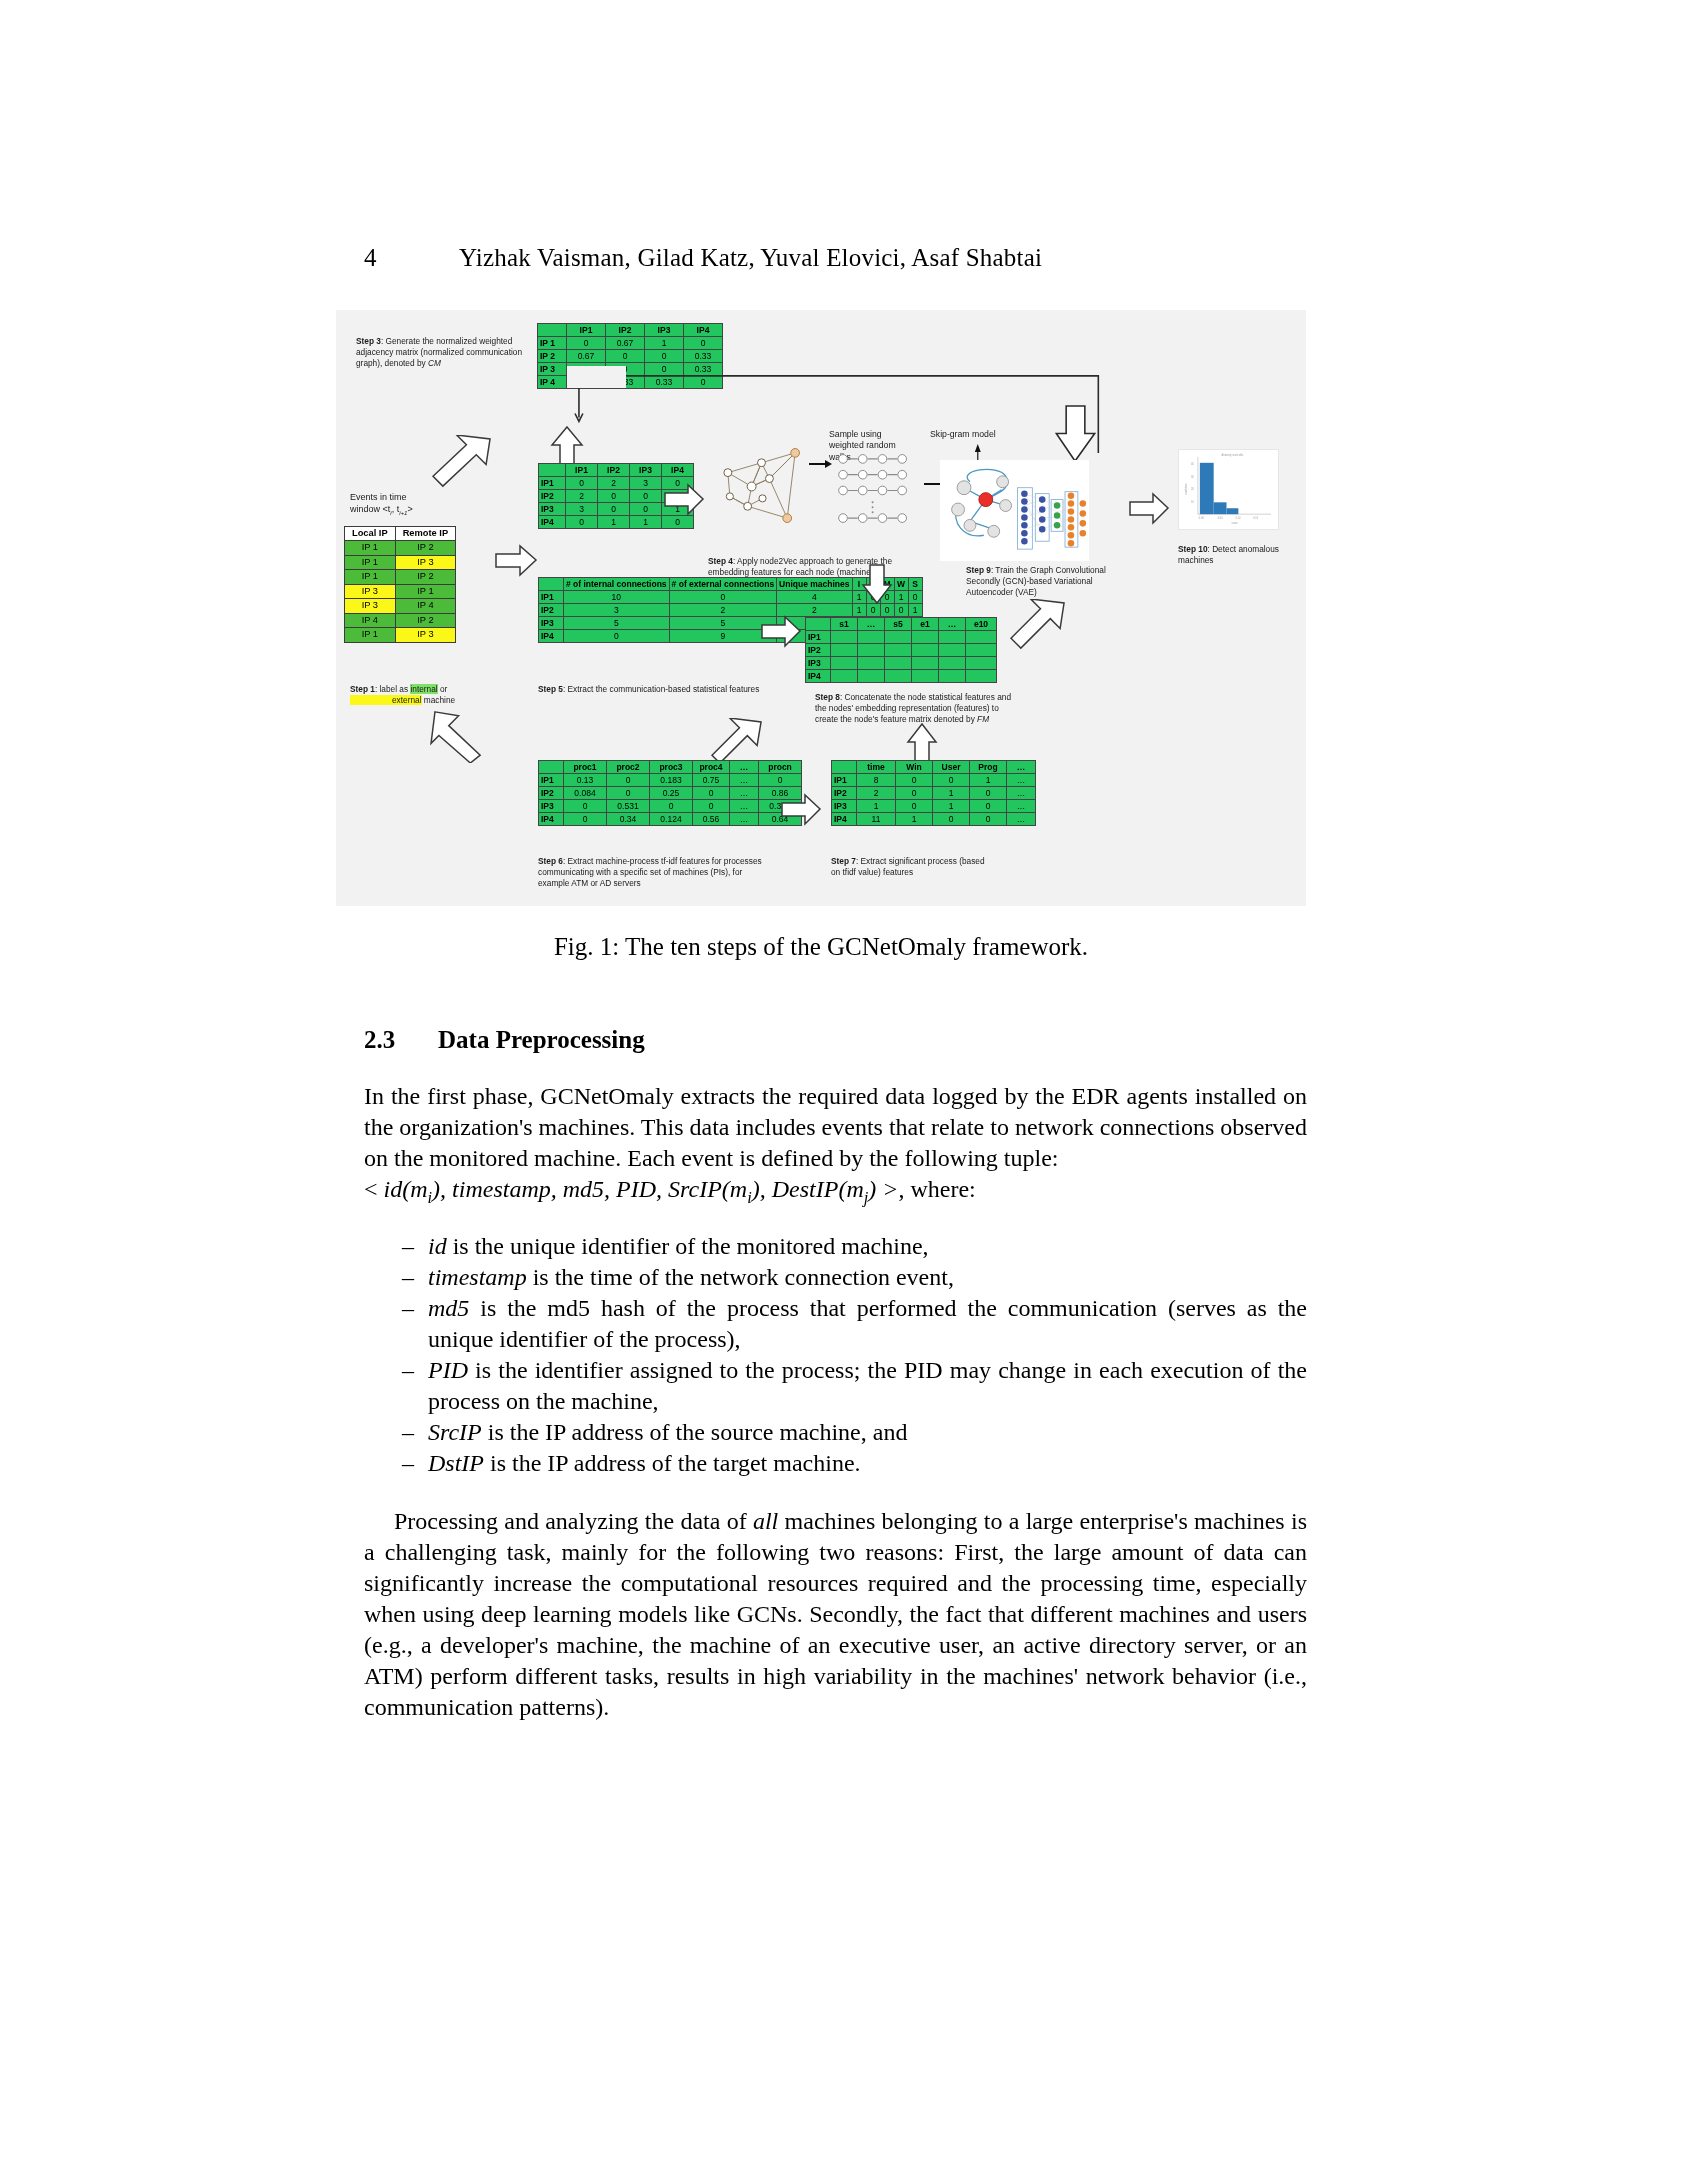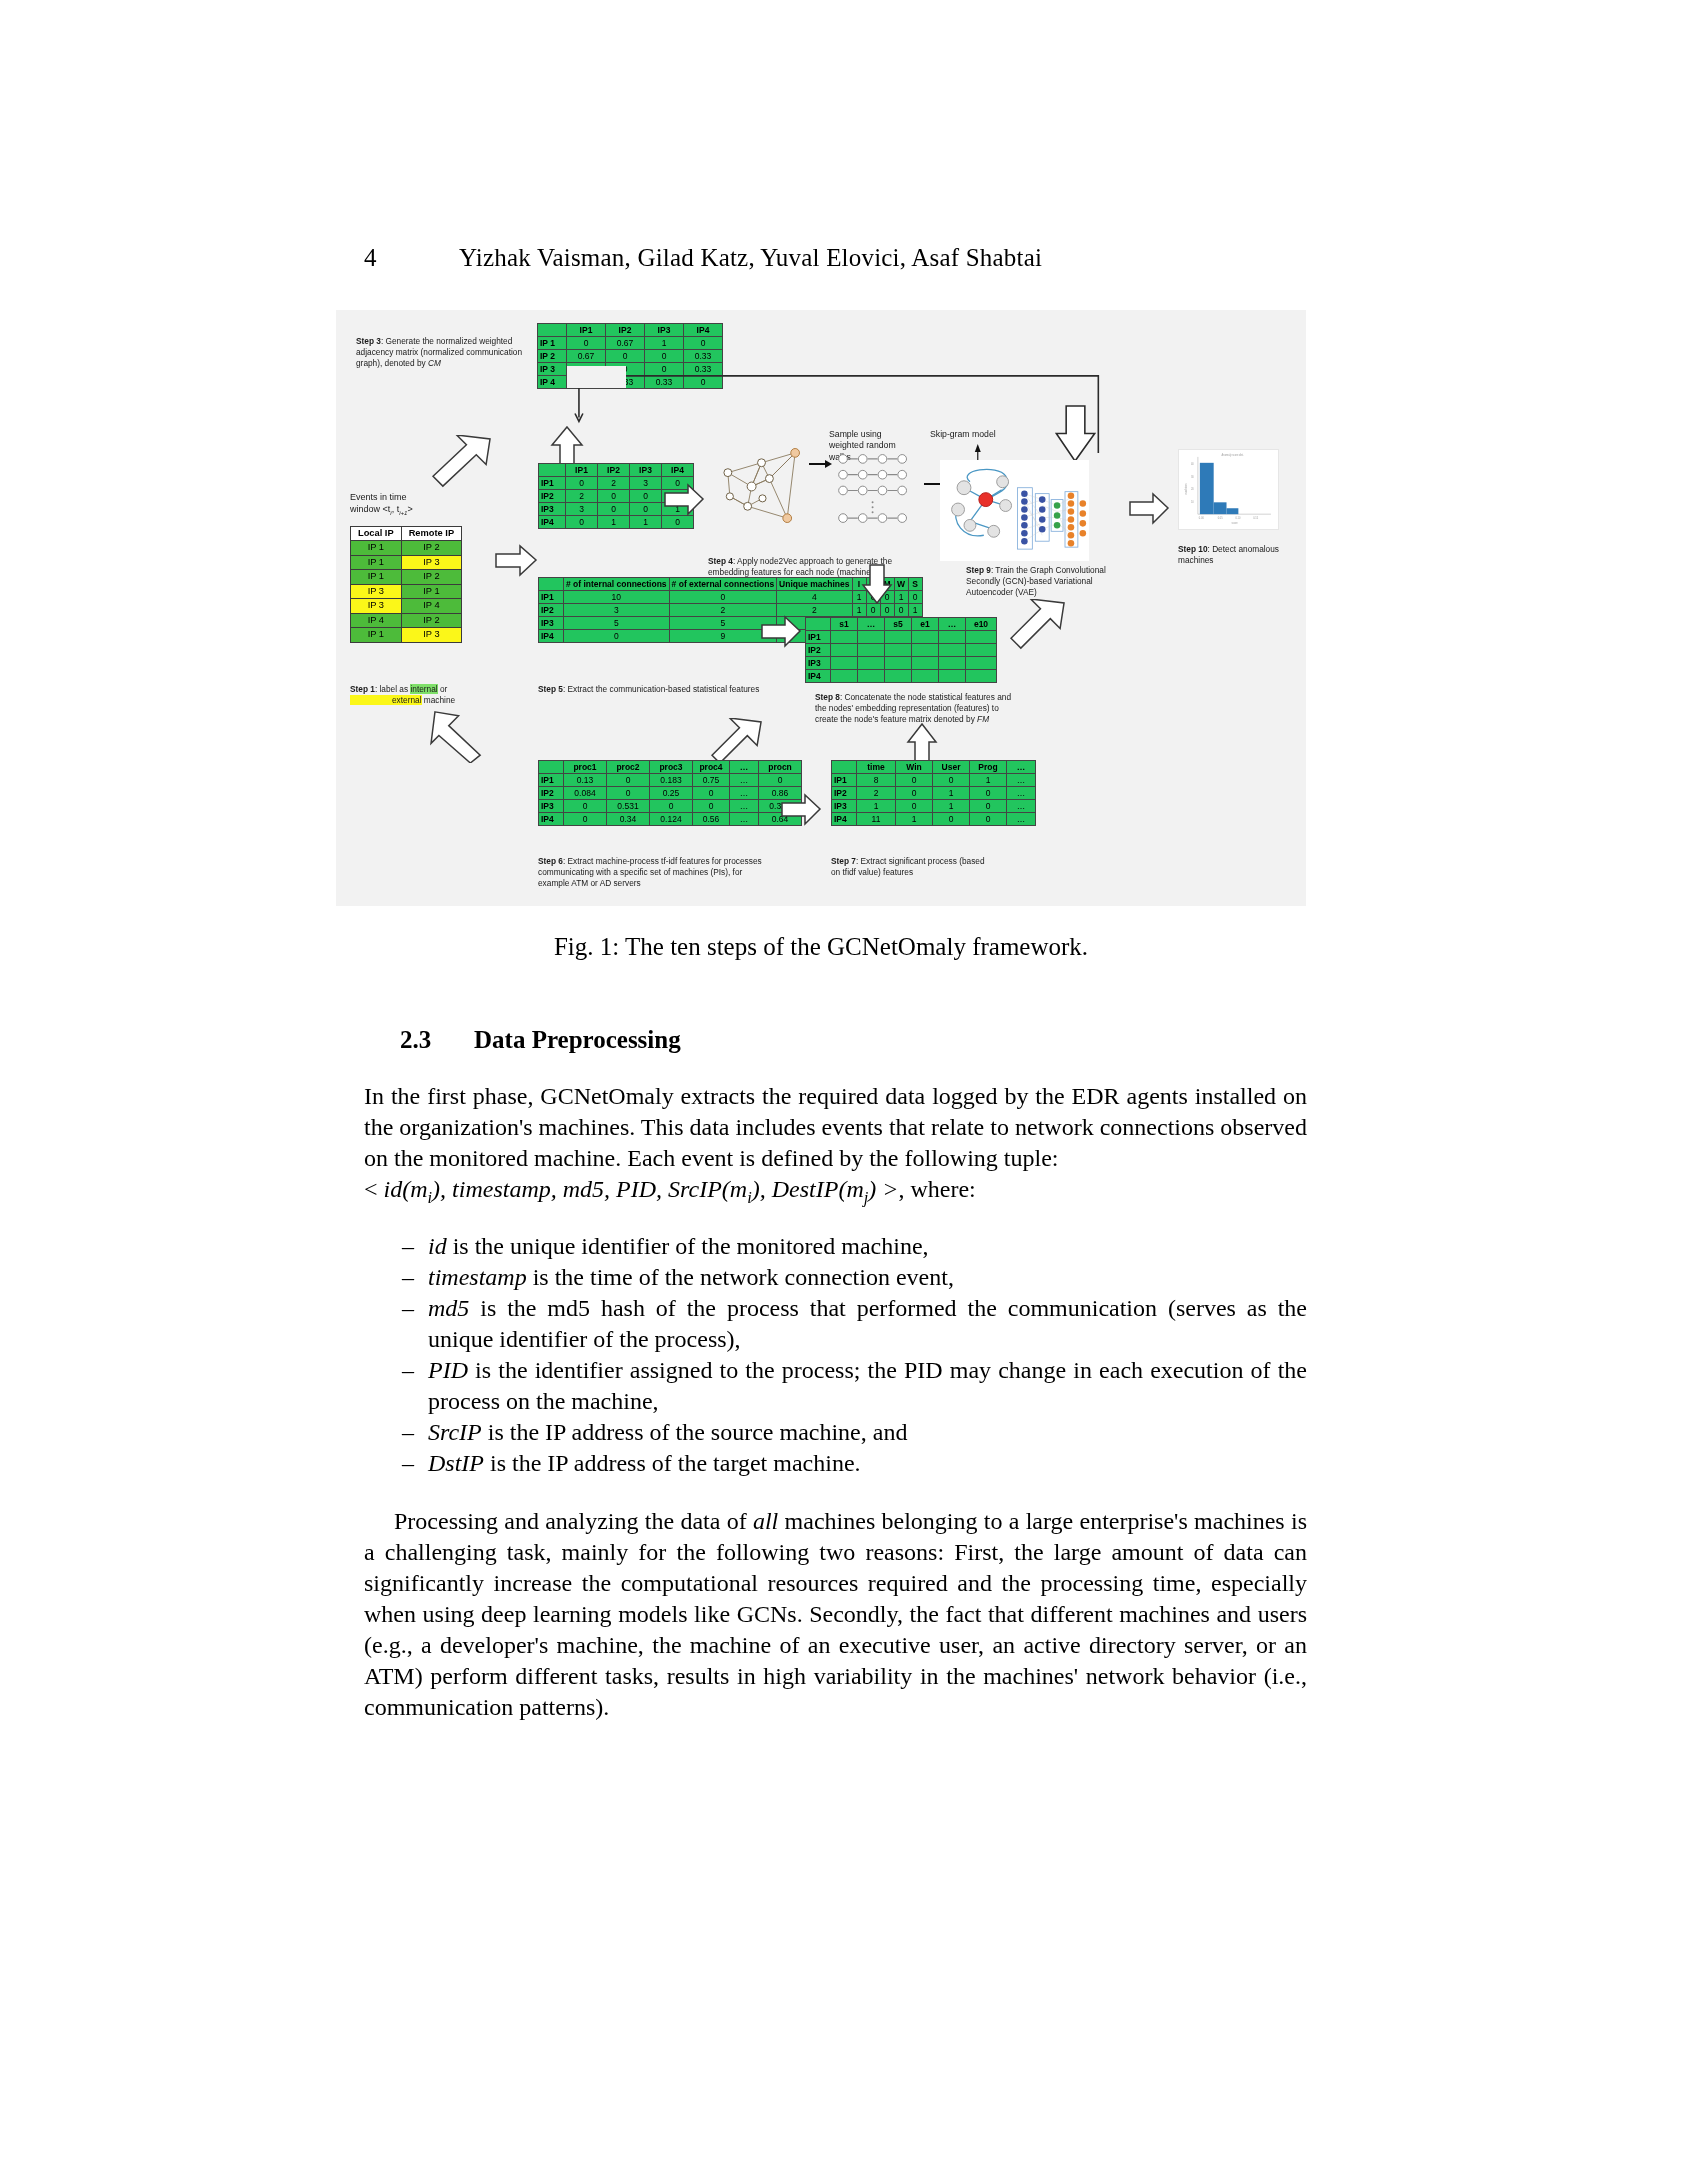--- a/index.html
+++ b/index.html
@@ -109,21 +109,20 @@
   }
 
   
   .h2 {
     position: absolute;
     left: 364px;
     top: 1026px;
     font-size: 25px;
     font-weight: bold;
     font-family: "Liberation Serif", serif;
-    margin-left: 36px;
   }
   .h2 .num { display: inline-block; width: 74px; }
 
   .body {
     position: absolute;
     left: 364px;
     top: 1081px;
     width: 943px;
     font-size: 24px;
     line-height: 31px;
@@ -227,21 +226,21 @@
     </svg>
 
     <svg class="fg arrow" style="left:718px; top:94px;" width="44" height="59" viewBox="0 0 44 60">
       <path d="M21,58 L2,30 L12,30 L12,2 L31,2 L31,30 L41,30 Z" fill="#ffffff" stroke="#2b2b2b" stroke-width="1.6"></path>
     </svg>
 
     <div class="fg lbl" style="left:14px; top:182px; width:119px; font-size:9px;">
       <span>Events in time</span><br>
       <span>window &lt;t</span><i><sub>i</sub></i><span>, t</span><i><sub>i+1</sub></i><span>&gt;</span>
     </div>
-    <div class="fg" style="left:14px; top:216px;">
+    <div class="fg" style="left:8px; top:216px;">
       <table class="ev">
         <tbody>
             <tr>
           <th>Local IP</th>
           <th>Remote IP</th>
         </tr>
         <tr>
               <td class="green">IP 1</td>
               <td class="green">IP 2</td>
             </tr>

